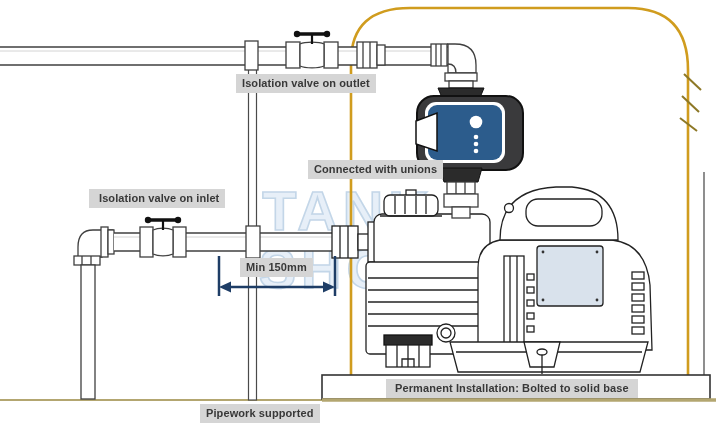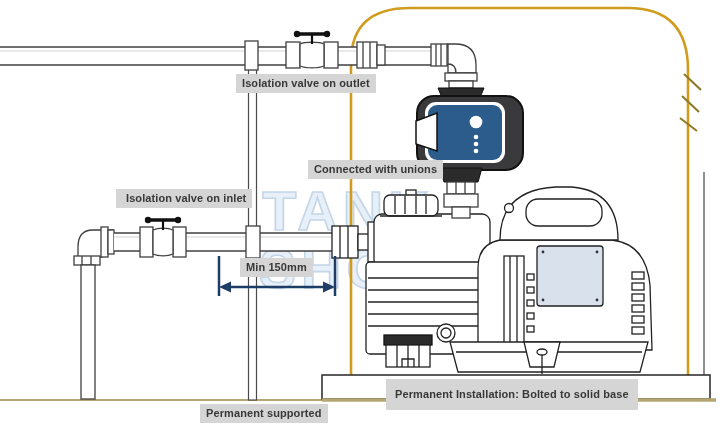--- a/index.html
+++ b/index.html
@@ -223,18 +223,18 @@
     <line x1="219" y1="256" x2="219" y2="296"></line>
     <line x1="335" y1="256" x2="335" y2="296"></line>
     <line x1="228" y1="287" x2="326" y2="287"></line>
     <polygon points="219,287 231,281.5 231,292.5" stroke="none"></polygon>
     <polygon points="335,287 323,281.5 323,292.5" stroke="none"></polygon>
   </g>
 </svg>
 
 <div class="label" style="left:236px;top:74px;">Isolation valve on outlet</div>
 <div class="label" style="left:263px;top:160px;margin-left:45px;">Connected with unions</div>
-<div class="label" style="left:116px;top:189px;padding-left:10px;">Isolation valve on inlet</div>
+<div class="label" style="left:89px;top:189px;padding-left:10px;">Isolation valve on inlet</div>
 <div class="label" style="left:223px;top:258px;margin-left:17px;">Min 150mm</div>
-<div class="label" style="left:200px;top:404px;">Permanent supported</div>
-<div class="label" style="left:386px;top:379px;padding:8px 9px;">Permanent Installation: Bolted to solid base</div>
+<div class="label" style="left:200px;top:404px;">Pipework supported</div>
+<div class="label" style="left:386px;top:379px;padding:2px 9px;">Permanent Installation: Bolted to solid base</div>
 
 </div>
 
 </body></html>

